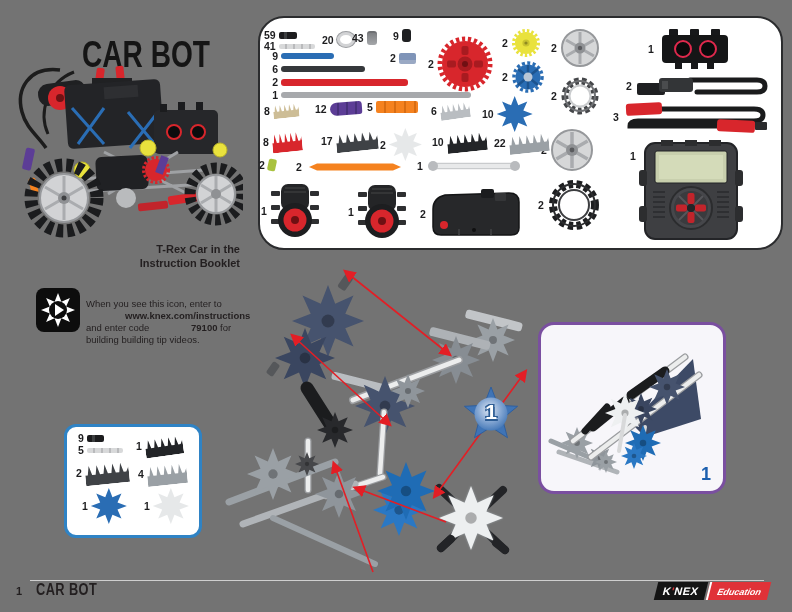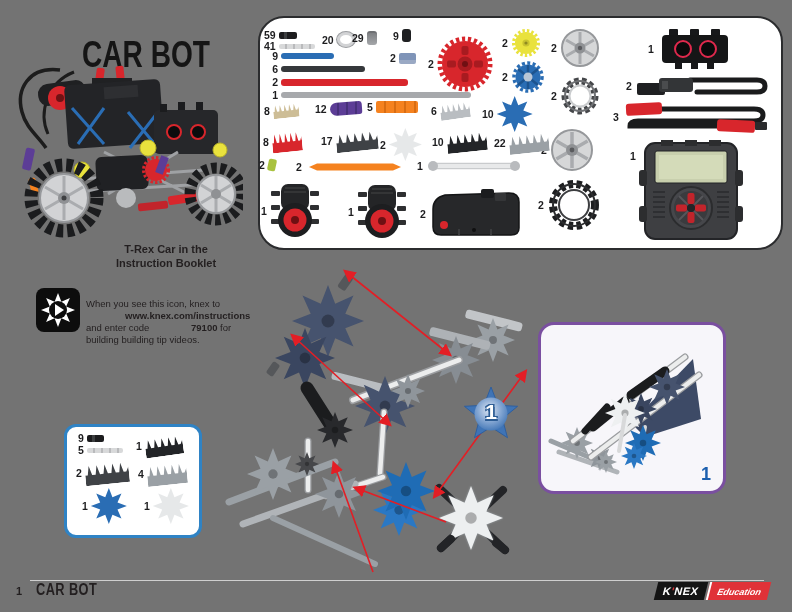--- a/index.html
+++ b/index.html
@@ -3,21 +3,21 @@
 <meta charset="utf-8">
 <style>
   html,body{margin:0;padding:0;background:#fff;}
   .page{position:relative;width:792px;height:612px;background:#737373;overflow:hidden;
         font-family:"Liberation Sans",sans-serif;color:#231f20;}
   .abs{position:absolute;}
   
   .title{position:absolute;left:35px;top:10px;width:222px;text-align:center;
          font-size:36px;font-weight:bold;letter-spacing:0px;transform:scaleX(.78);
          transform-origin:center;color:#151515;white-space:nowrap;}
-  .caption{position:absolute;left:92px;top:243px;width:148px;text-align:center;
+  .caption{position:absolute;left:92px;top:243px;width:148px;text-align:right;
            font-size:11px;font-weight:bold;line-height:13.5px;}
   .video-note{position:absolute;left:86px;top:288px;width:160px;font-size:9.5px;line-height:12.2px;}
   .video-note b{font-weight:bold;margin-left:39px;}
   
   .vicon{position:absolute;left:36px;top:288px;width:44px;height:44px;background:#0d0d0d;border-radius:8px;}
   .vicon .star{position:absolute;left:5px;top:5px;width:34px;height:34px;background:#fff;}
   .vicon .dot{position:absolute;left:13px;top:13px;width:18px;height:18px;background:#0d0d0d;border-radius:50%;}
   .vicon .tri{position:absolute;left:19px;top:16px;width:0;height:0;
               border-left:9px solid #fff;border-top:6px solid transparent;border-bottom:6px solid transparent;}
   
@@ -126,42 +126,42 @@
     <span>T-Rex Car in the</span><br>
     <span>Instruction Booklet</span>
   </div>
 
   <div class="vicon">
     <div class="star pstar"></div>
     <div class="dot"></div>
     <div class="tri"></div>
   </div>
   <p class="video-note">
-    <span>When you see this icon, knex to</span><br>
+    <span>When you see this icon, enter to</span><br>
     <b>www.knex.com/instructions</b><br>
     <span>and enter code </span><b>79100</b><span> for</span><br>
     <span>building building tip videos.</span>
   </p>
 
   <div class="parts-box"></div>
 
   <div class="part" style="left:264px;top:29px">
     <span class="qty">59</span>
     <div style="width:18px;height:7px;border-radius:2px;background:linear-gradient(90deg,#1c1c1e 30%,#3c3e40 30% 45%,#1c1c1e 45%);"></div>
   </div>
   <div class="part" style="left:264px;top:40px">
     <span class="qty">41</span>
     <div style="width:36px;height:5px;border-radius:2px;background:repeating-linear-gradient(90deg,#d8d9da 0 6px,#b9babc 6px 8px);"></div>
   </div>
   <div class="part" style="left:322px;top:32px">
     <span class="qty">20</span>
     <div style="width:12px;height:9px;border:3px solid #d2d3d5;border-radius:50%;background:#fff;box-shadow:0 0 0 1px #9b9da0;"></div>
   </div>
   <div class="part" style="left:352px;top:31px">
-    <span class="qty">29</span>
+    <span class="qty">43</span>
     <div style="width:10px;height:12px;background:linear-gradient(#7e8083,#a5a7aa);border-radius:3px;border-top:2px solid #6e7073;"></div>
   </div>
   <div class="part" style="left:393px;top:29px">
     <span class="qty">9</span>
     <div style="width:9px;height:13px;background:#1f2022;border-radius:3px;"></div>
   </div>
   <div class="part rodrow" style="left:264px;top:50px">
     <span class="qty">9</span>
     <div class="rod" style="width:53px;background:#2a6db4;"></div>
   </div>

